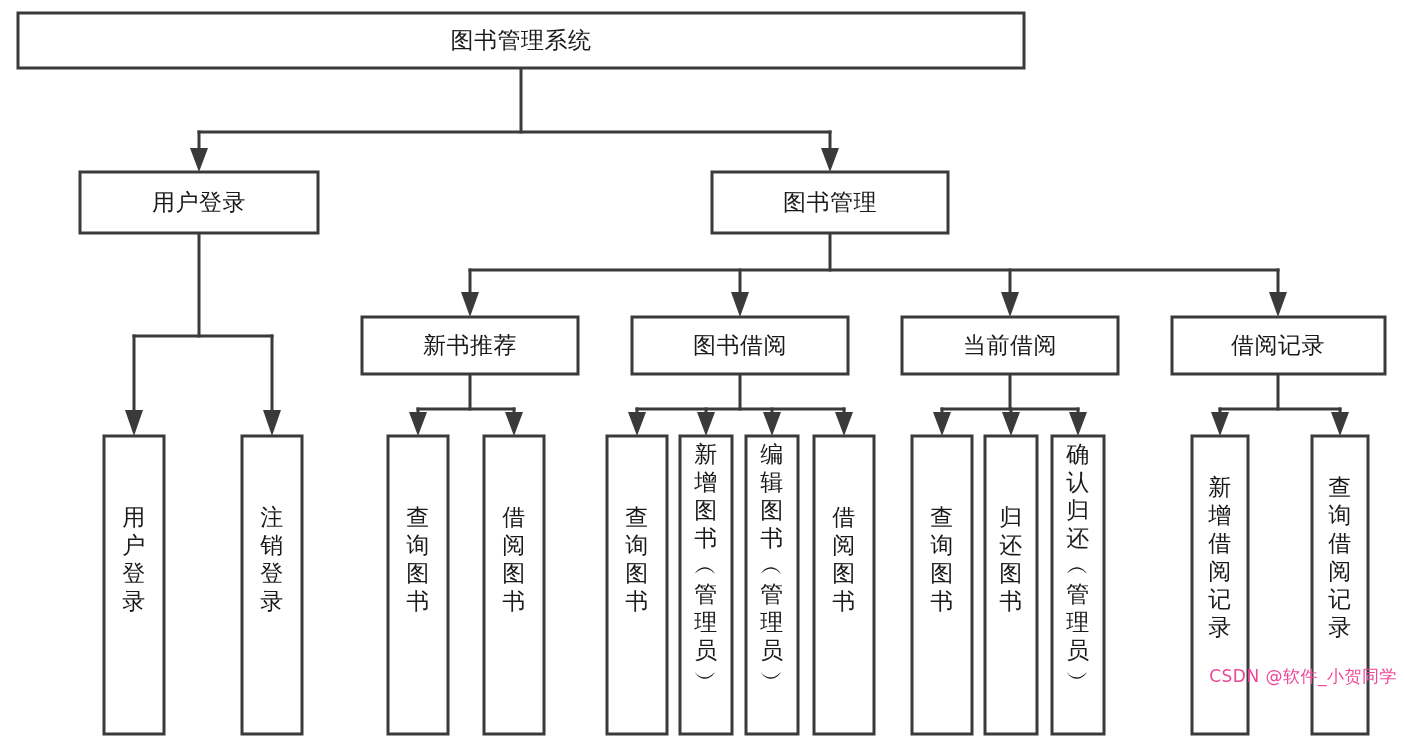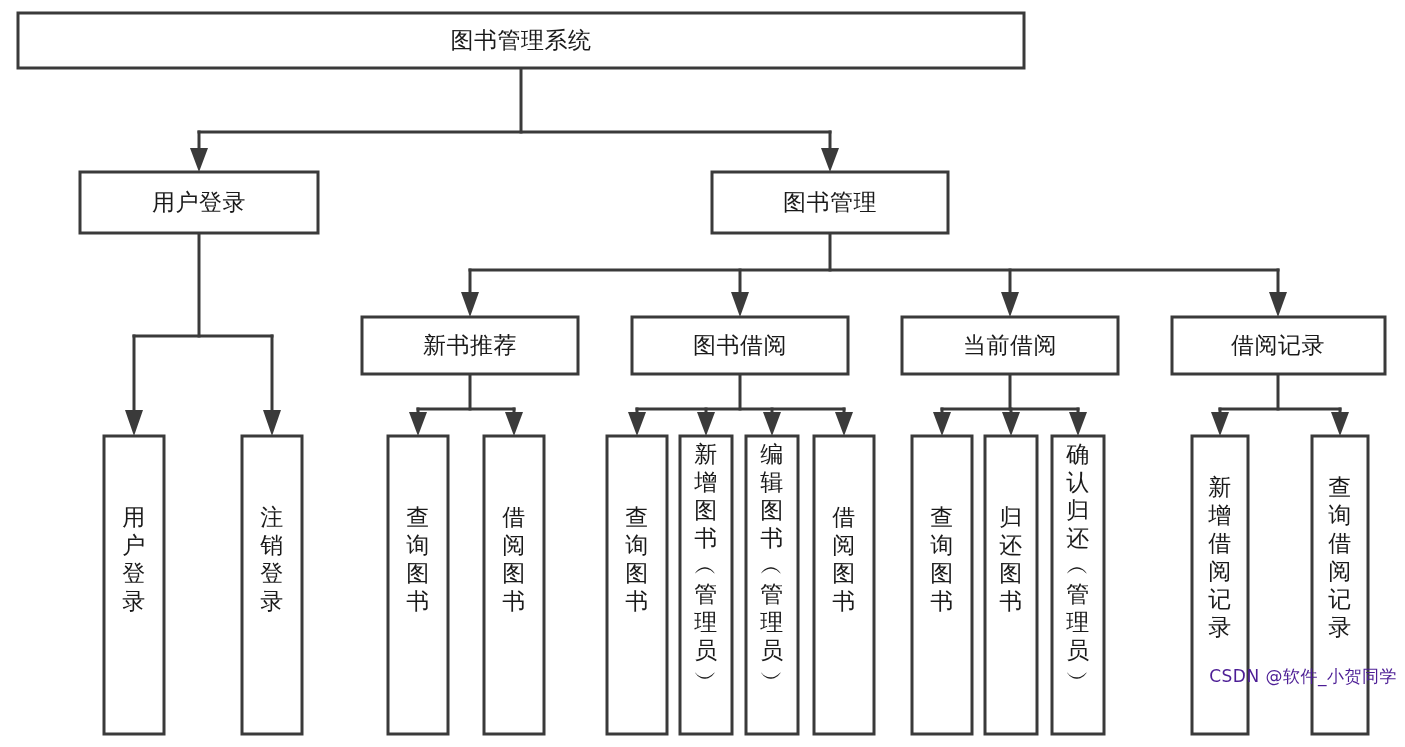--- a/index.html
+++ b/index.html
@@ -55,21 +55,21 @@
   .arrow-head {
     fill: #3a3a3a;
     stroke: none;
   }
   .watermark {
     position: absolute;
     right: 8px;
     bottom: 6px;
     font-family: "DejaVu Sans", "Liberation Sans", sans-serif;
     font-size: 17px;
-    color: #4c1d95;
+    color: #ec4899;
     white-space: nowrap;
     letter-spacing: 0.5px;
     pointer-events: none;
   }
 </style>
 </head>
 <body>
 
 <div id="diagram-root">
   <svg class="flow" viewBox="0 0 1405 747" xmlns="http://www.w3.org/2000/svg">

